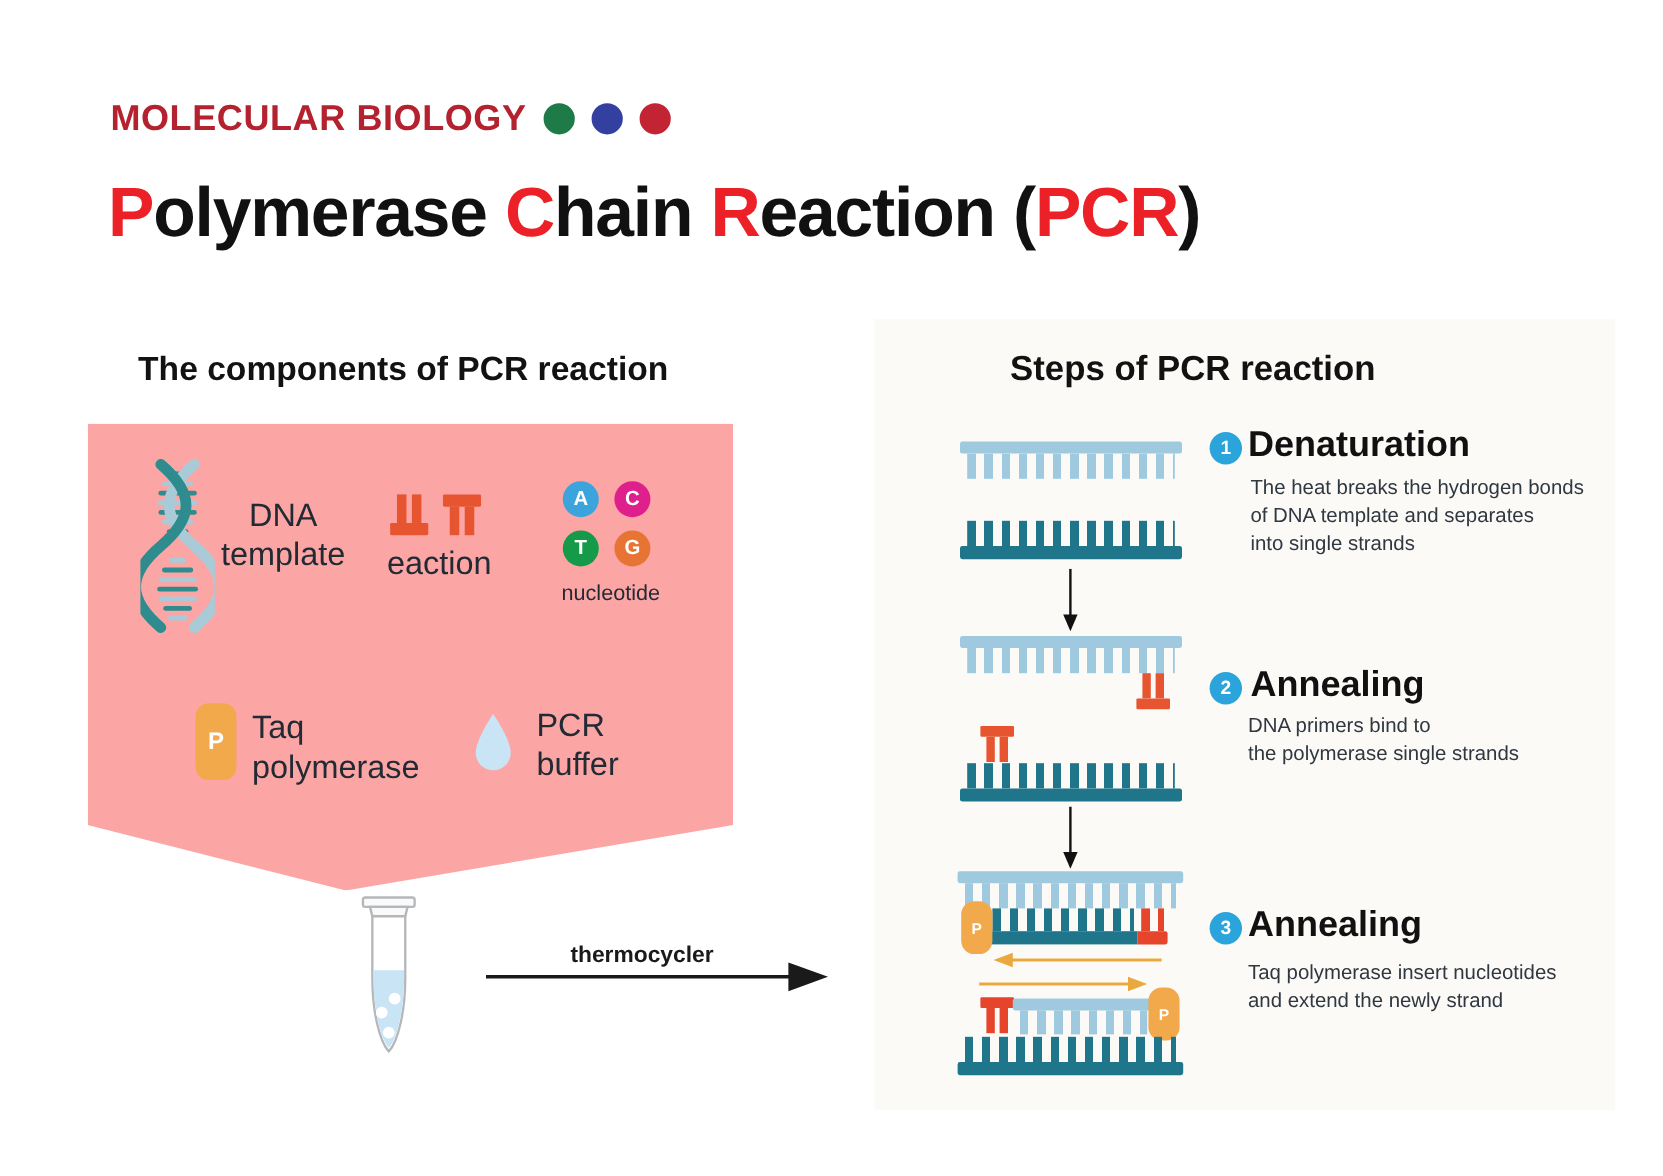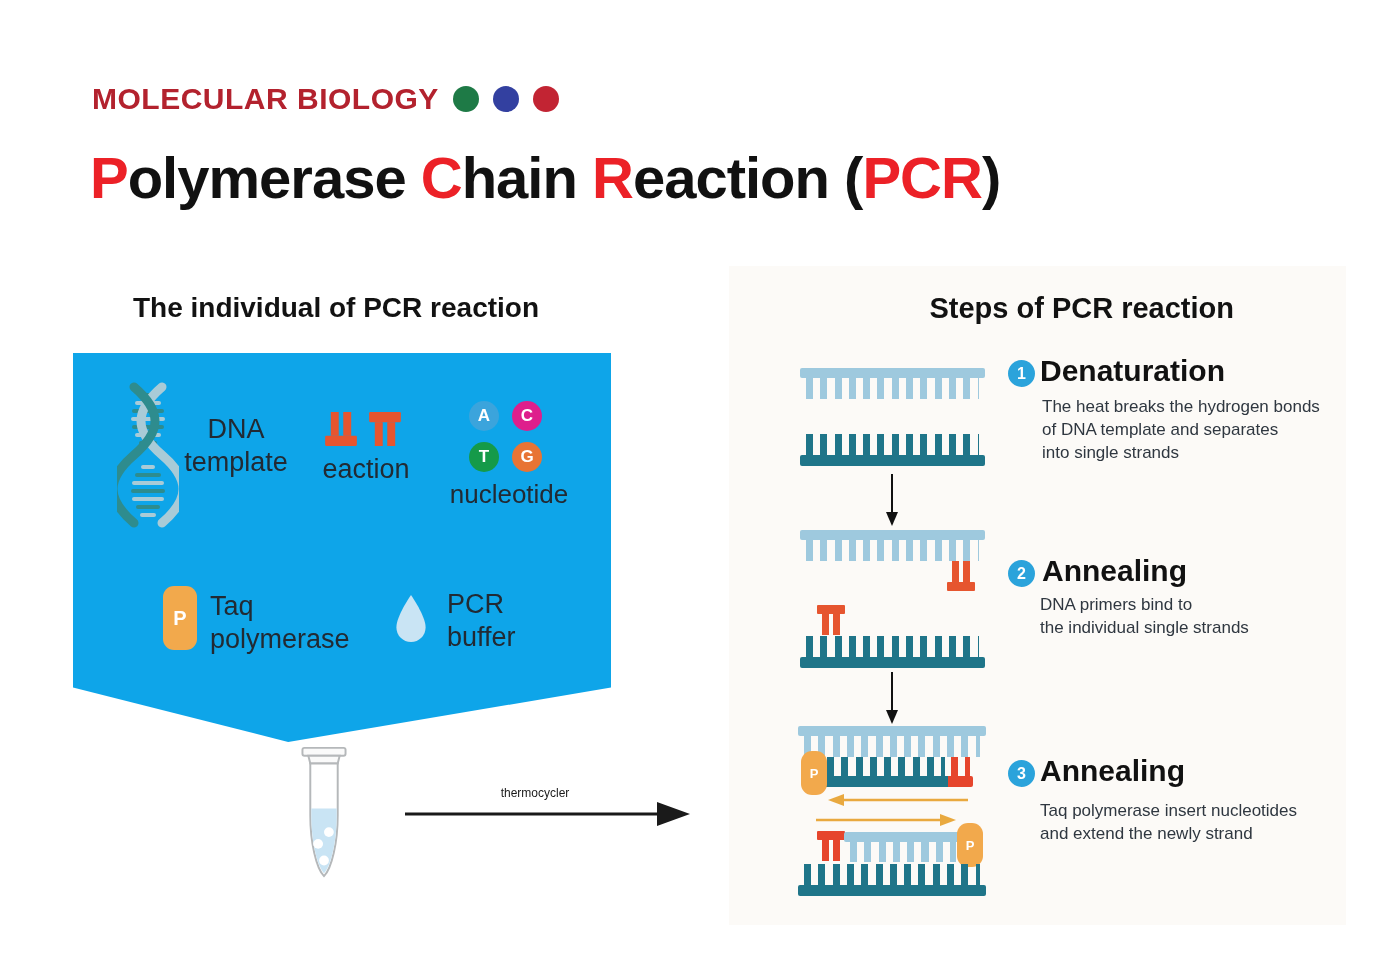--- a/index.html
+++ b/index.html
@@ -10,21 +10,21 @@
   
   .brand{left:92px;top:82px;display:flex;align-items:center;gap:14px;}
   .brand-text{font-size:30px;font-weight:700;letter-spacing:.5px;color:#B3222E;}
   .dot{width:26px;height:26px;border-radius:50%;}
   .brand .dot:first-of-type{margin-left:18px;}
   .main-title{left:90px;top:142px;font-size:58px;font-weight:700;letter-spacing:-1px;line-height:72px;color:#111;}
   .main-title .accent{color:#EC2127;}
 
   
   .comp-heading{left:97px;top:292px;width:478px;text-align:center;font-size:28px;font-weight:700;color:#121212;}
-  .comp-panel{left:73px;top:353px;width:538px;height:389px;background:#0ea5e9;
+  .comp-panel{left:73px;top:353px;width:538px;height:389px;background:#fca5a5;
               clip-path:polygon(0 0,100% 0,100% 86%,40% 100%,0 86%);}
   .comp-label{font-size:27px;color:#222A33;white-space:pre-line;line-height:33px;}
   .center{text-align:center;}
   .nuc-circle{width:30px;height:30px;border-radius:50%;color:#fff;font-weight:700;font-size:17px;
               display:flex;align-items:center;justify-content:center;}
   .nuc-grid{display:grid;grid-template-columns:30px 30px;gap:11px 13px;}
   .pblob{background:#F2A94C;border-radius:11px;color:#fff;font-weight:700;
          display:flex;align-items:center;justify-content:center;}
   .taq-icon{left:90px;top:233px;width:34px;height:64px;font-size:20px;}
 
@@ -43,21 +43,21 @@
   .part{display:flex;flex-direction:column;}
   .part .teeth{height:19px;margin:0 3px;}
   .part .bar{height:11px;}
   .part.dark .bar{background:#1F7589;}
   .part.dark .teeth{background:repeating-linear-gradient(to right,#1F7589 0 7px,transparent 7px 14.3px);}
   .part.red .bar{background:#E6452C;border-radius:0 2px 2px 0;}
   .part.red .teeth{background:repeating-linear-gradient(to right,#E6452C 0 7px,transparent 7px 14.3px);}
 
   
   .steps-panel{left:729px;top:266px;width:617px;height:659px;background:#FCFAF7;}
-  .steps-heading{left:754px;top:292px;width:480px;text-align:right;font-size:29px;font-weight:700;color:#121212;}
+  .steps-heading{left:754px;top:292px;width:480px;text-align:center;font-size:29px;font-weight:700;color:#121212;}
   .stepnum{width:27px;height:27px;border-radius:50%;background:#2BA3DB;color:#fff;font-weight:700;
            font-size:16px;display:flex;align-items:center;justify-content:center;}
   .step-title{font-size:30px;font-weight:700;color:#111;}
   .step-desc{font-size:17px;line-height:23px;color:#2F3740;white-space:pre-line;}
 
   svg{display:block;}
   .primer{fill:#E6552F;}
   .primer.redder{fill:#E6452C;}
 </style>
 </head>
@@ -69,21 +69,21 @@
     <span class="accent">P</span><span>olymerase </span><span class="accent">C</span><span>hain </span><span class="accent">R</span><span>eaction (</span><span class="accent">PCR</span><span>)</span>
   </div>
 
   <div class="abs brand">
     <span class="brand-text">MOLECULAR BIOLOGY</span>
     <span class="dot" style="background: rgb(30, 122, 70);"></span>
     <span class="dot" style="background: rgb(51, 64, 160);"></span>
     <span class="dot" style="background: rgb(194, 36, 51);"></span>
   </div>
 
-  <div class="abs comp-heading">The individual of PCR reaction</div>
+  <div class="abs comp-heading">The components of PCR reaction</div>
 
   <div class="abs comp-panel">
 
     <svg class="abs" style="left:44px;top:28px" width="62" height="148" viewBox="0 0 62 148">
       <g stroke-linecap="round">
         <line x1="24" y1="14" x2="38" y2="14" stroke="#2E8C8E" stroke-width="4"></line>
         <line x1="20" y1="22" x2="42" y2="22" stroke="#A9CBD7" stroke-width="4"></line>
         <line x1="17" y1="30" x2="45" y2="30" stroke="#2E8C8E" stroke-width="4"></line>
         <line x1="16" y1="38" x2="46" y2="38" stroke="#A9CBD7" stroke-width="4"></line>
         <line x1="17" y1="46" x2="45" y2="46" stroke="#2E8C8E" stroke-width="4"></line>
@@ -114,21 +114,21 @@
         <rect x="17" y="10" width="7" height="21"></rect>
     </svg>
     <div class="abs comp-label center" style="left:233px;top:100px;width:120px">eaction</div>
 
     <div class="abs nuc-grid" style="left:396px;top:48px">
       <span class="nuc-circle" style="background: rgb(59, 164, 220);">A</span>
       <span class="nuc-circle" style="background: rgb(222, 31, 140);">C</span>
       <span class="nuc-circle" style="background: rgb(21, 154, 73);">T</span>
       <span class="nuc-circle" style="background: rgb(232, 116, 52);">G</span>
     </div>
-    <div class="abs comp-label center" style="left:376px;top:125px;width:120px;font-size:26px">nucleotide</div>
+    <div class="abs comp-label center" style="left:376px;top:125px;width:120px;font-size:18px">nucleotide</div>
 
     <div class="abs pblob taq-icon">P</div>
     <div class="abs comp-label" style="left:137px;top:237px">Taq
 polymerase</div>
 
     <svg class="abs" style="left:320px;top:240px" width="36" height="50" viewBox="0 0 34 48">
       <path d="M17,2 C17,2 3,22 3,33 a14,14 0 0 0 28,0 C31,22 17,2 17,2 Z" fill="#C9E4F4"></path>
     </svg>
     <div class="abs comp-label" style="left:374px;top:235px">PCR
 buffer</div>
@@ -137,21 +137,21 @@
   <svg class="abs" style="left:296px;top:742px" width="56" height="142" viewBox="0 0 56 145">
     <rect x="6" y="6" width="44" height="8" rx="2" fill="#FAFAFA" stroke="#B5B8BA" stroke-width="2"></rect>
     <path d="M12,14 L44,14 L42,22 L14,22 Z" fill="#FAFAFA" stroke="#B5B8BA" stroke-width="2"></path>
     <path d="M14,22 L14,75 C14,102 20,129 28,137 C36,129 42,102 42,75 L42,22 Z" fill="#ffffff" stroke="#B5B8BA" stroke-width="2"></path>
     <path d="M15,68 L41,68 L41,75 C41,101 35,127 28,134 C21,127 15,101 15,75 Z" fill="#C9E4F4"></path>
     <circle cx="33" cy="92" r="5" fill="#ffffff"></circle>
     <circle cx="22" cy="104" r="5" fill="#ffffff"></circle>
     <circle cx="28" cy="121" r="5" fill="#ffffff"></circle>
   </svg>
 
-  <div class="abs center" style="left:425px;top:786px;width:220px;font-size:12px;font-weight:400;color:#1a1a1a">thermocycler</div>
+  <div class="abs center" style="left:425px;top:786px;width:220px;font-size:19px;font-weight:700;color:#1a1a1a">thermocycler</div>
   <svg class="abs" style="left:405px;top:799px" width="285" height="30" viewBox="0 0 285 30">
     <line x1="0" y1="15" x2="254" y2="15" stroke="#1a1a1a" stroke-width="3"></line>
     <polygon points="252,3 285,15 252,27" fill="#1a1a1a"></polygon>
   </svg>
 
   <div class="abs steps-panel"></div>
   <div class="abs steps-heading">Steps of PCR reaction</div>
 
   <div class="comb down light" style="left:800px;top:368px;width:185px">
       <div class="bar"></div>
@@ -230,20 +230,20 @@
 
   <div class="abs stepnum" style="left:1008px;top:360px">1</div>
   <div class="abs step-desc" style="left:1042px;top:395px">The heat breaks the hydrogen bonds
 of DNA template and separates
 into single strands</div>
   <div class="abs step-title" style="left:1040px;top:354px">Denaturation</div>
 
   <div class="abs stepnum" style="left:1008px;top:560px">2</div>
   <div class="abs step-title" style="left:1042px;top:554px">Annealing</div>
   <div class="abs step-desc" style="left:1040px;top:593px">DNA primers bind to
-the individual single strands</div>
+the polymerase single strands</div>
 
   <div class="abs stepnum" style="left:1008px;top:760px">3</div>
   <div class="abs step-title" style="left:1040px;top:754px">Annealing</div>
   <div class="abs step-desc" style="left:1040px;top:799px">Taq polymerase insert nucleotides
 and extend the newly strand</div>
 
 </div>
 
 </body></html>

